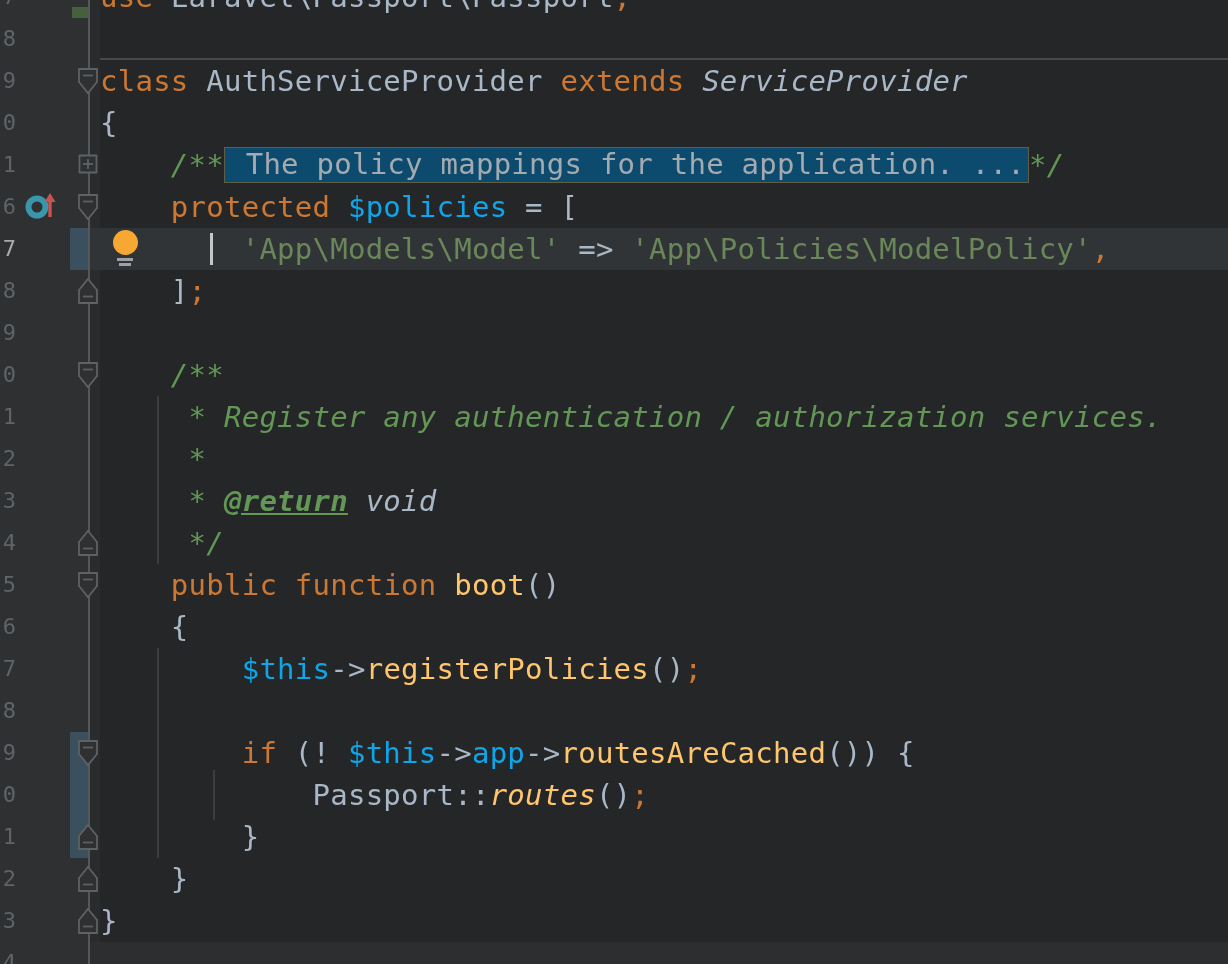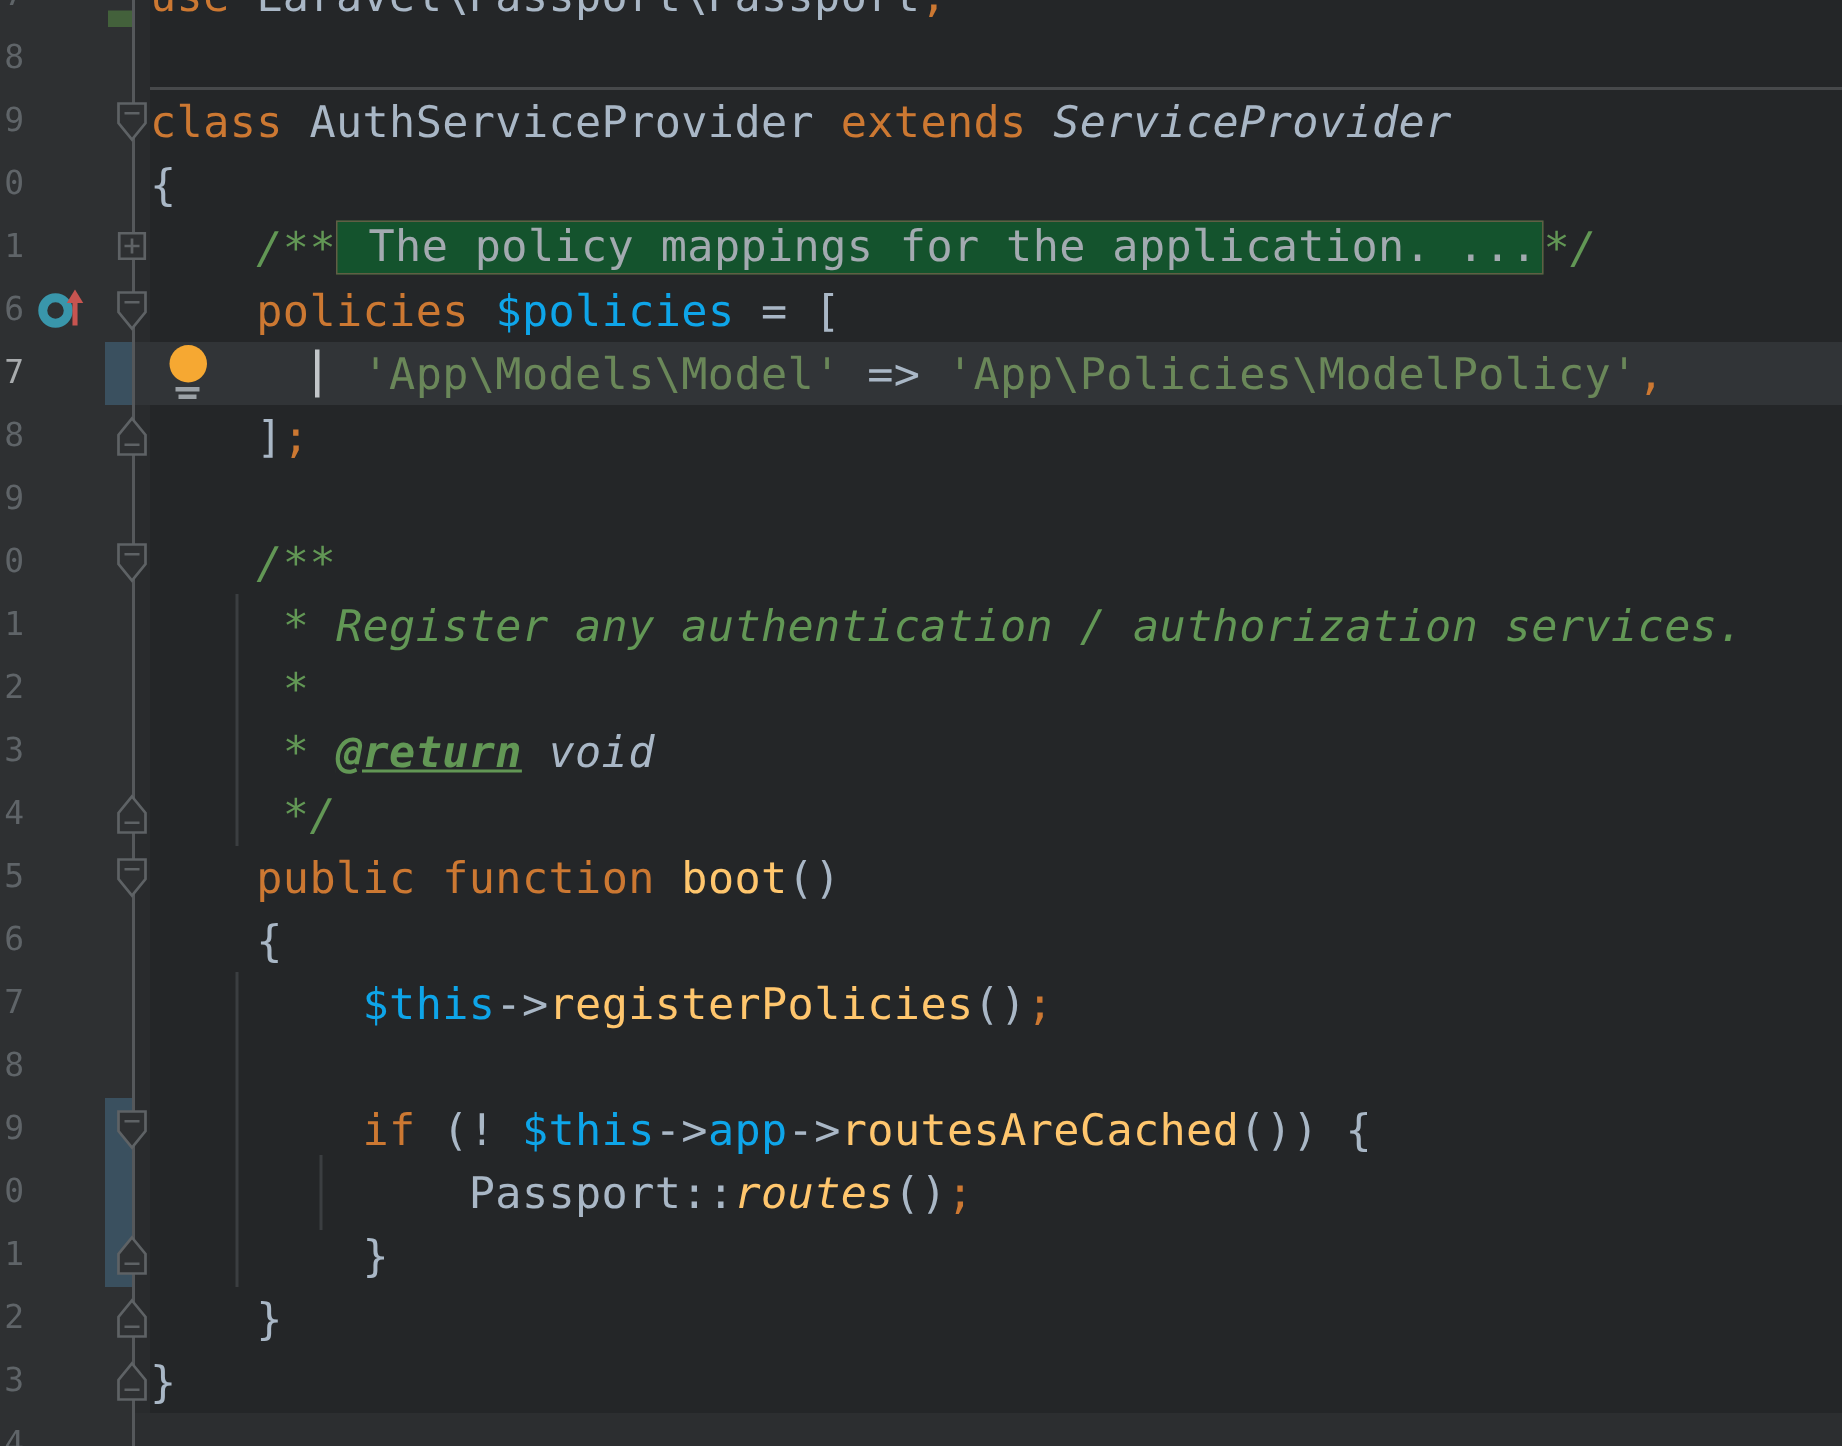--- a/index.html
+++ b/index.html
@@ -16,21 +16,21 @@
   .num{position:absolute;left:-44px;top:0;width:60px;height:42px;line-height:42px;
        text-align:right;font-size:22px;color:#5F6468;}
   .num.cur{color:#A8ABAD;}
   .code{position:absolute;left:100px;top:0;height:42px;line-height:42px;font-size:29px;
         letter-spacing:0.25px;white-space:pre;color:#A9B7C6;}
   .k{color:#CC7832;} .p{color:#A9B7C6;} .pi{color:#A9B7C6;font-style:italic;}
   .v{color:#0ea5e9;margin-top:20px;} .f{color:#FFC66D;} .fi{color:#FFC66D;font-style:italic;margin-top:16px;}
   .g{color:#6A8759;} .s{color:#CC7832;}
   .d{color:#629755;font-style:italic;}
   .dt{color:#629755;font-style:italic;font-weight:bold;text-decoration:underline;}
-  .foldbox{display:inline-block;background:#14532d;border:1px solid #605E44;color:#A3AAB0;
+  .foldbox{display:inline-block;background:#0c4a6e;border:1px solid #605E44;color:#A3AAB0;
            height:34px;line-height:32px;vertical-align:middle;margin-top:-4px;padding:0 3px;
            font-style:normal;}
   .chg{position:absolute;left:70px;top:0;width:18px;height:42px;background:#3A505F;}
   .chg.added{left:72px;top:31px;width:16px;height:11px;background:#43613B;}
   .fold{position:absolute;left:75px;top:7px;}
   .ovr{position:absolute;left:24px;top:4px;}
   .caret{position:absolute;left:210px;top:5px;width:3px;height:32px;background:#C2C6C9;}
   .bulb-c{position:absolute;left:113px;top:2px;width:25px;height:25px;border-radius:50%;background:#F6A832;}
   .bulb-l1{position:absolute;left:117px;top:30px;width:16px;height:3px;background:#9BA1A6;}
   .bulb-l2{position:absolute;left:119px;top:35px;width:12px;height:3px;background:#9BA1A6;}
@@ -82,21 +82,21 @@
         <div class="num">6</div>
         <div class="fold"><svg width="26" height="28" viewBox="0 0 26 28">
             <path d="M4 2 H22 V15 L13 26 L4 15 Z" fill="#2E3032" stroke="#5E6265" stroke-width="1.8"></path>
             <line x1="8" y1="8.5" x2="18" y2="8.5" stroke="#5E6265" stroke-width="1.8"></line>
           </svg></div>
         <div class="ovr"><svg width="34" height="34" viewBox="0 0 34 34">
             <circle cx="13" cy="17" r="8.5" fill="none" stroke="#3996AB" stroke-width="6"></circle>
             <line x1="26" y1="27" x2="26" y2="9" stroke="#C75450" stroke-width="3.4"></line>
             <polygon points="26,3 20.5,12 31.5,12" fill="#C75450"></polygon>
           </svg></div>
-        <div class="code"><span class="p">    </span><span class="k">policies</span><span class="p"> </span><span class="v">$policies</span><span class="p"> = [</span></div>
+        <div class="code"><span class="p">    </span><span class="k">protected</span><span class="p"> </span><span class="v">$policies</span><span class="p"> = [</span></div>
       </div>
       <div class="row" style="top: 228px;">
         <div class="band"></div>
         <div class="chg "></div>
         <div class="num cur">7</div>
         <div class="code"><span class="p">        </span><span class="g">'App\Models\Model'</span><span class="p"> =&gt; </span><span class="g">'App\Policies\ModelPolicy'</span><span class="s">,</span></div>
         <div class="bulb-c"></div>
         <div class="bulb-l1"></div>
         <div class="bulb-l2"></div>
         <div class="caret"></div>

